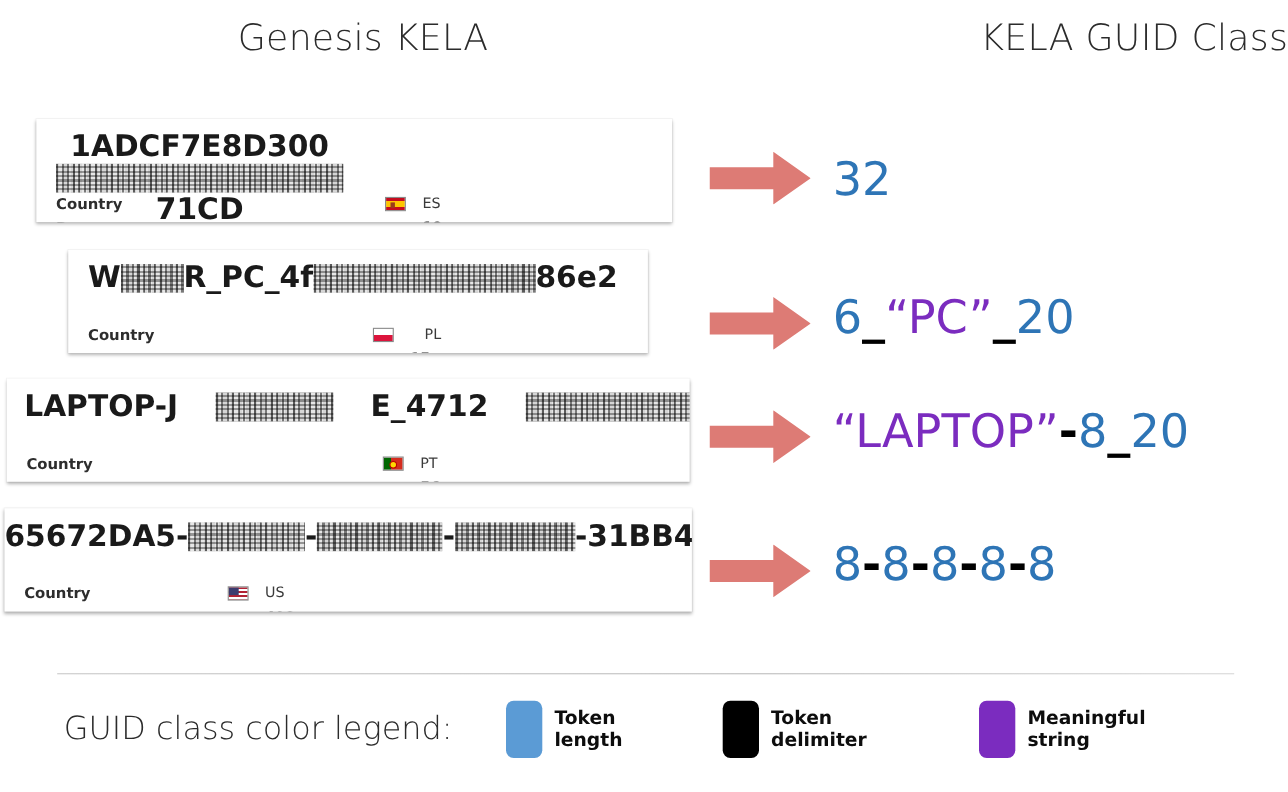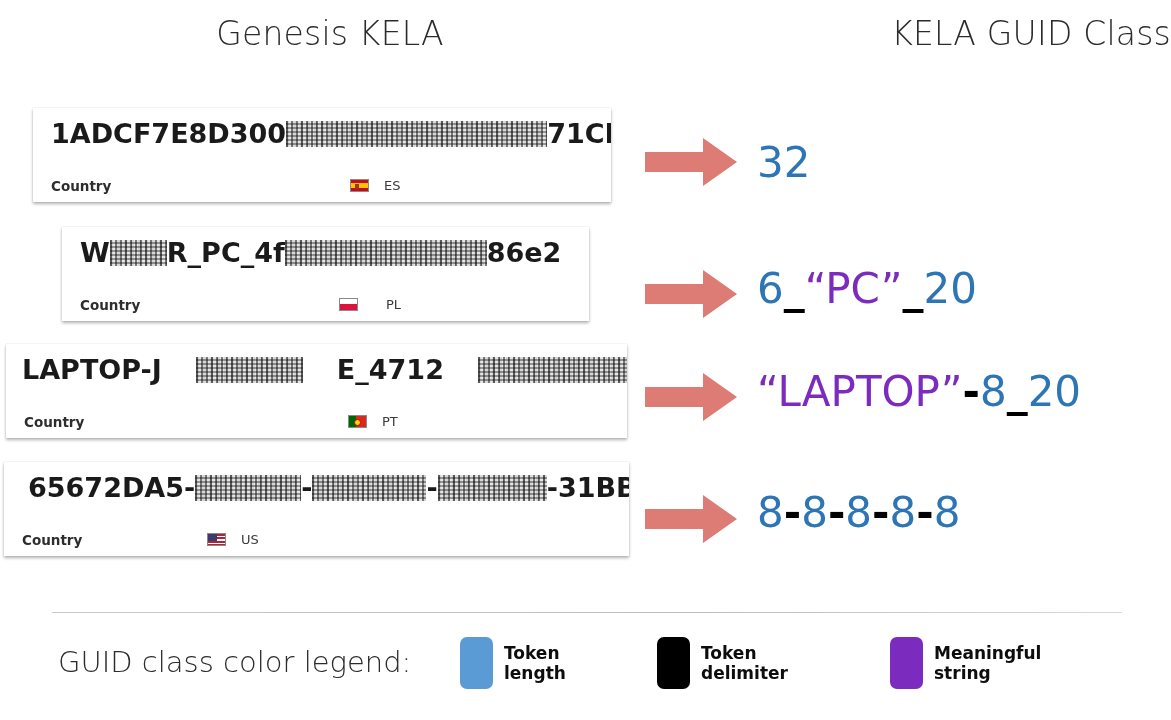--- a/index.html
+++ b/index.html
@@ -135,21 +135,21 @@
     white-space: pre-line;
   }
 </style>
 </head>
 <body>
 
 <div class="col-header" id="hdr-genesis">Genesis KELA</div>
 <div class="col-header" id="hdr-kela">KELA GUID Class</div>
 
 <div class="card" style="left:33px; top:108px; width:578px; height:94px;">
-  <div class="guid-line" style="left:18px; top:10px;">
+  <div class="guid-line" style="left:18px; top:10px;flex-direction:column;">
     <span class="seg">1ADCF7E8D300</span>
       <span class="redact" style="width:261px;"></span>
       <span class="seg">71CD</span>
   </div>
   <div class="meta-row" style="top:70px; width:420px; height:17px;">
     <span class="meta-label">Country</span>
     <span class="meta-icon" style="left:299px;"><span class="flag flag-es"></span></span>
     <span class="meta-val" style="left:333px;">ES</span>
   </div>
   <div class="meta-row" style="top:92px; width:420px; height:17px;">
@@ -217,21 +217,21 @@
 
 <svg class="arrow" style="left:645px; top:373px;" width="92" height="48" viewBox="0 0 92 48">
   <polygon points="0,14 58,14 58,0 92,24 58,48 58,34 0,34" fill="#DD7B75"></polygon>
 </svg>
 
 <div class="class-label" style="left:757px; top:371px;">
   <span class="tok-str">“LAPTOP”</span><span class="tok-delim">-</span><span class="tok-len">8</span><span class="tok-delim">_</span><span class="tok-len">20</span>
 </div>
 
 <div class="card" style="left:4px; top:462px; width:625px; height:94px;">
-  <div class="guid-line" style="left:24px; top:10px;">
+  <div class="guid-line" style="left:0; top:10px;">
     <span class="seg">65672DA5-</span>
       <span class="redact" style="width:106px;"></span>
       <span class="seg">-</span>
       <span class="redact" style="width:114px;"></span>
       <span class="seg">-</span>
       <span class="redact" style="width:109px;"></span>
       <span class="seg">-31BB4AED</span>
   </div>
   <div class="meta-row" style="top:70px; width:420px; height:17px;">
     <span class="meta-label">Country</span>

